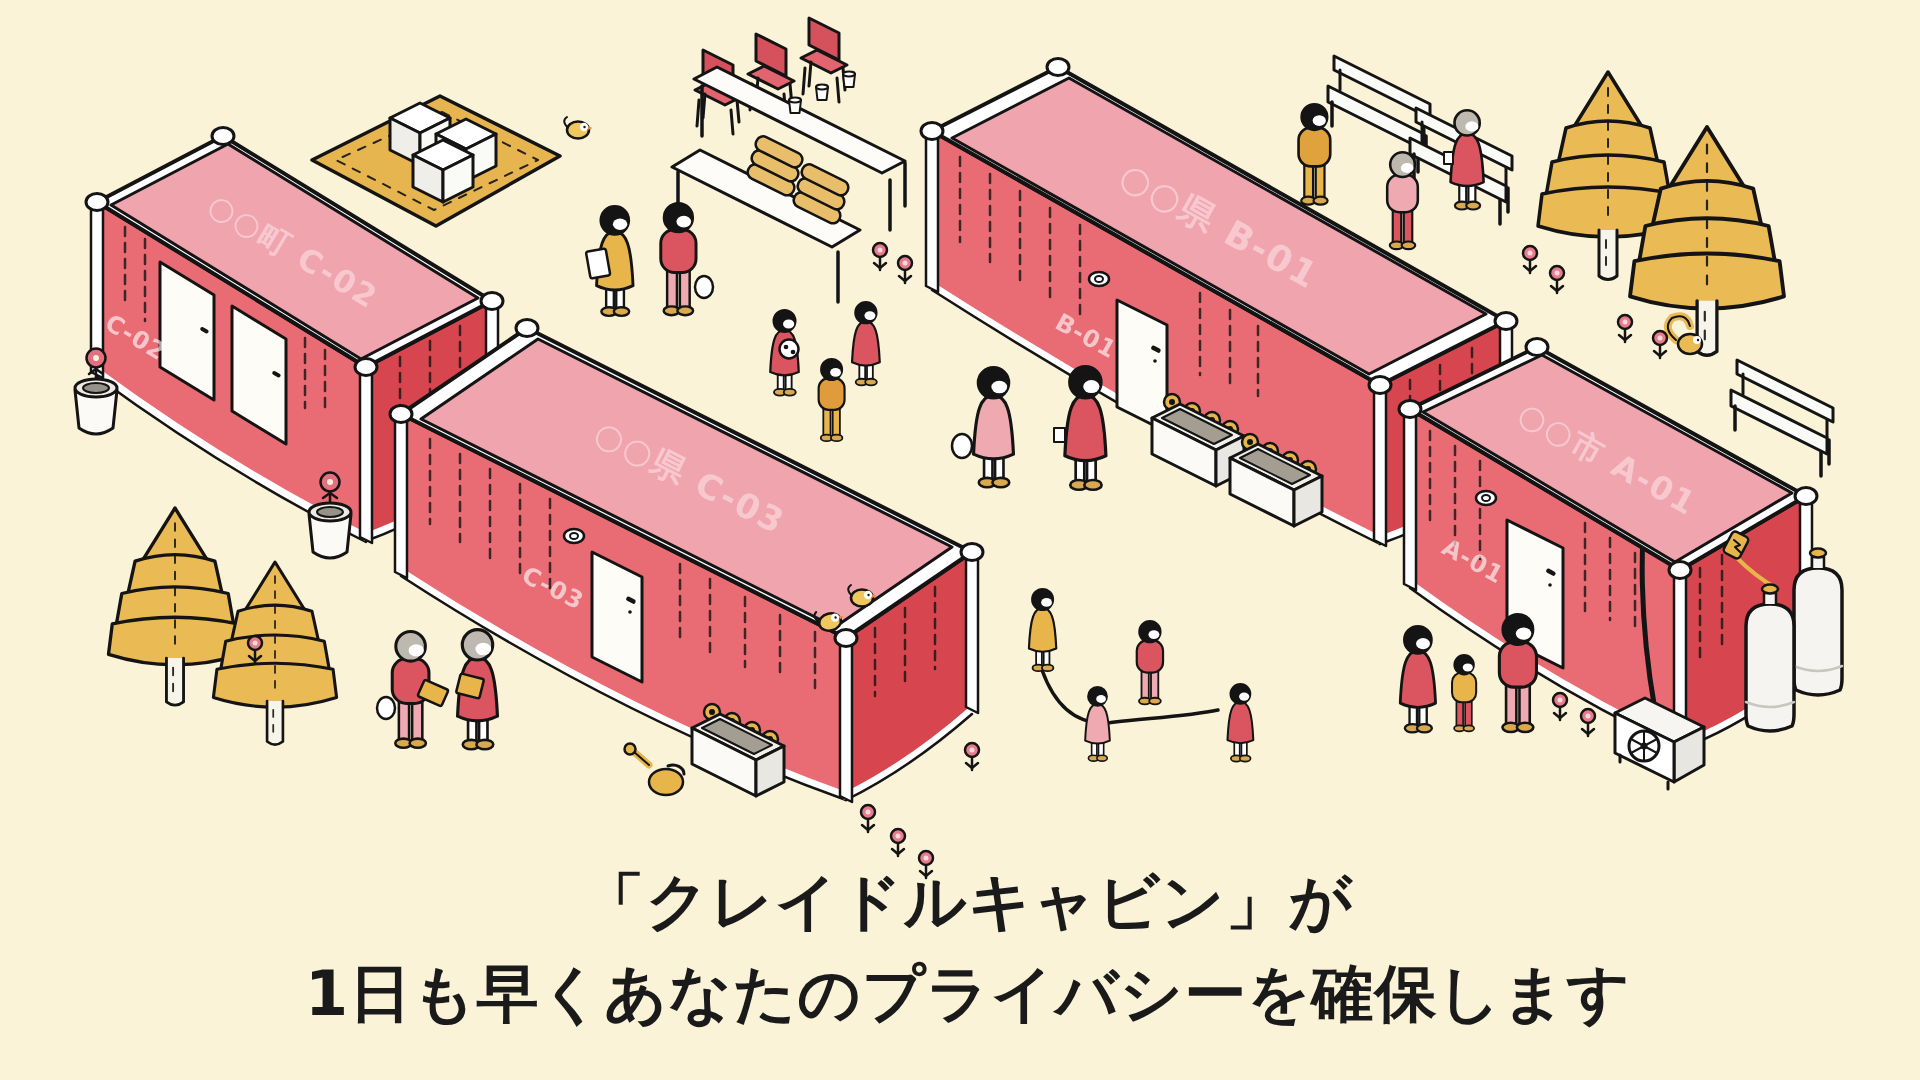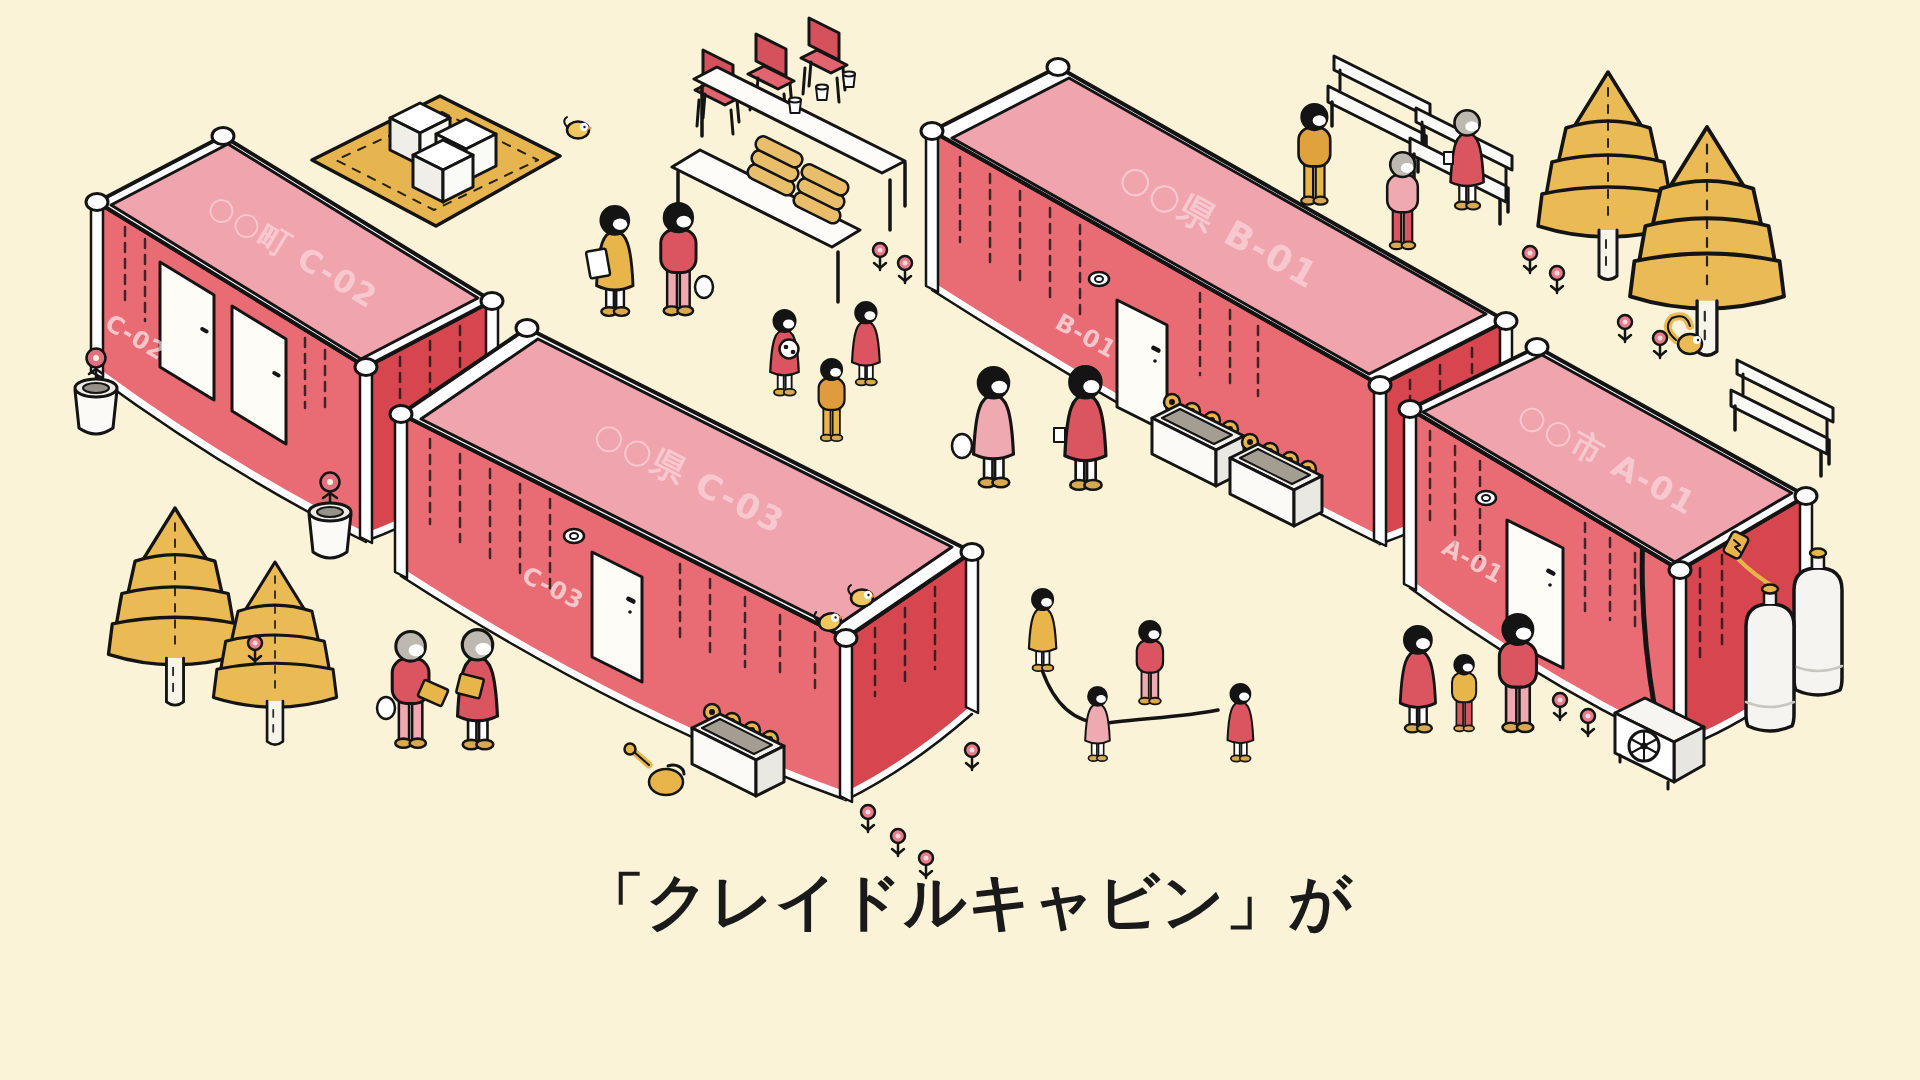--- a/index.html
+++ b/index.html
@@ -458,14 +458,15 @@
     <use href="#flower" transform="translate(868,812)"></use>
         <use href="#flower" transform="translate(898,836)"></use>
     <use href="#flower" transform="translate(926,858)"></use>
         <use href="#flower" transform="translate(1560,700)"></use>
     <use href="#flower" transform="translate(1588,716)"></use>
   </g>
 </svg>
 
 <div class="headline">
   <div>「クレイドルキャビン」が</div>
+  <div>1日も早くあなたのプライバシーを確保します</div>
 </div>
 </div>
 
 </body></html>

